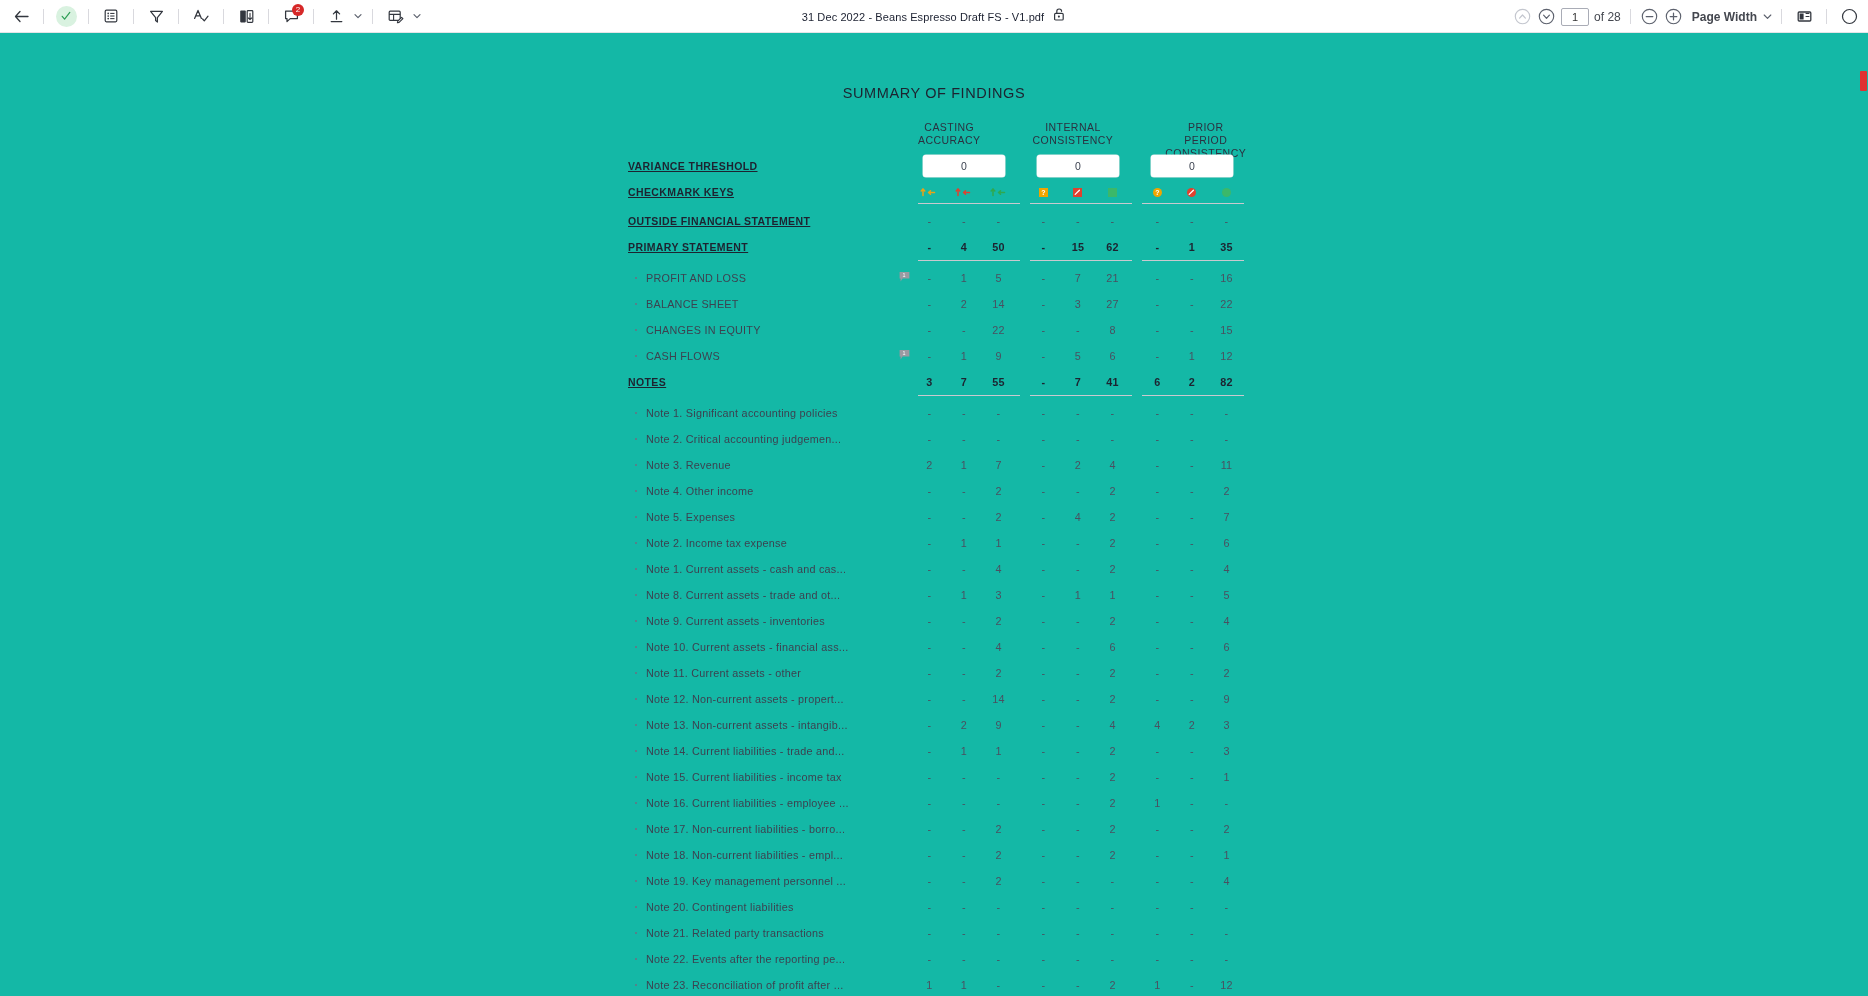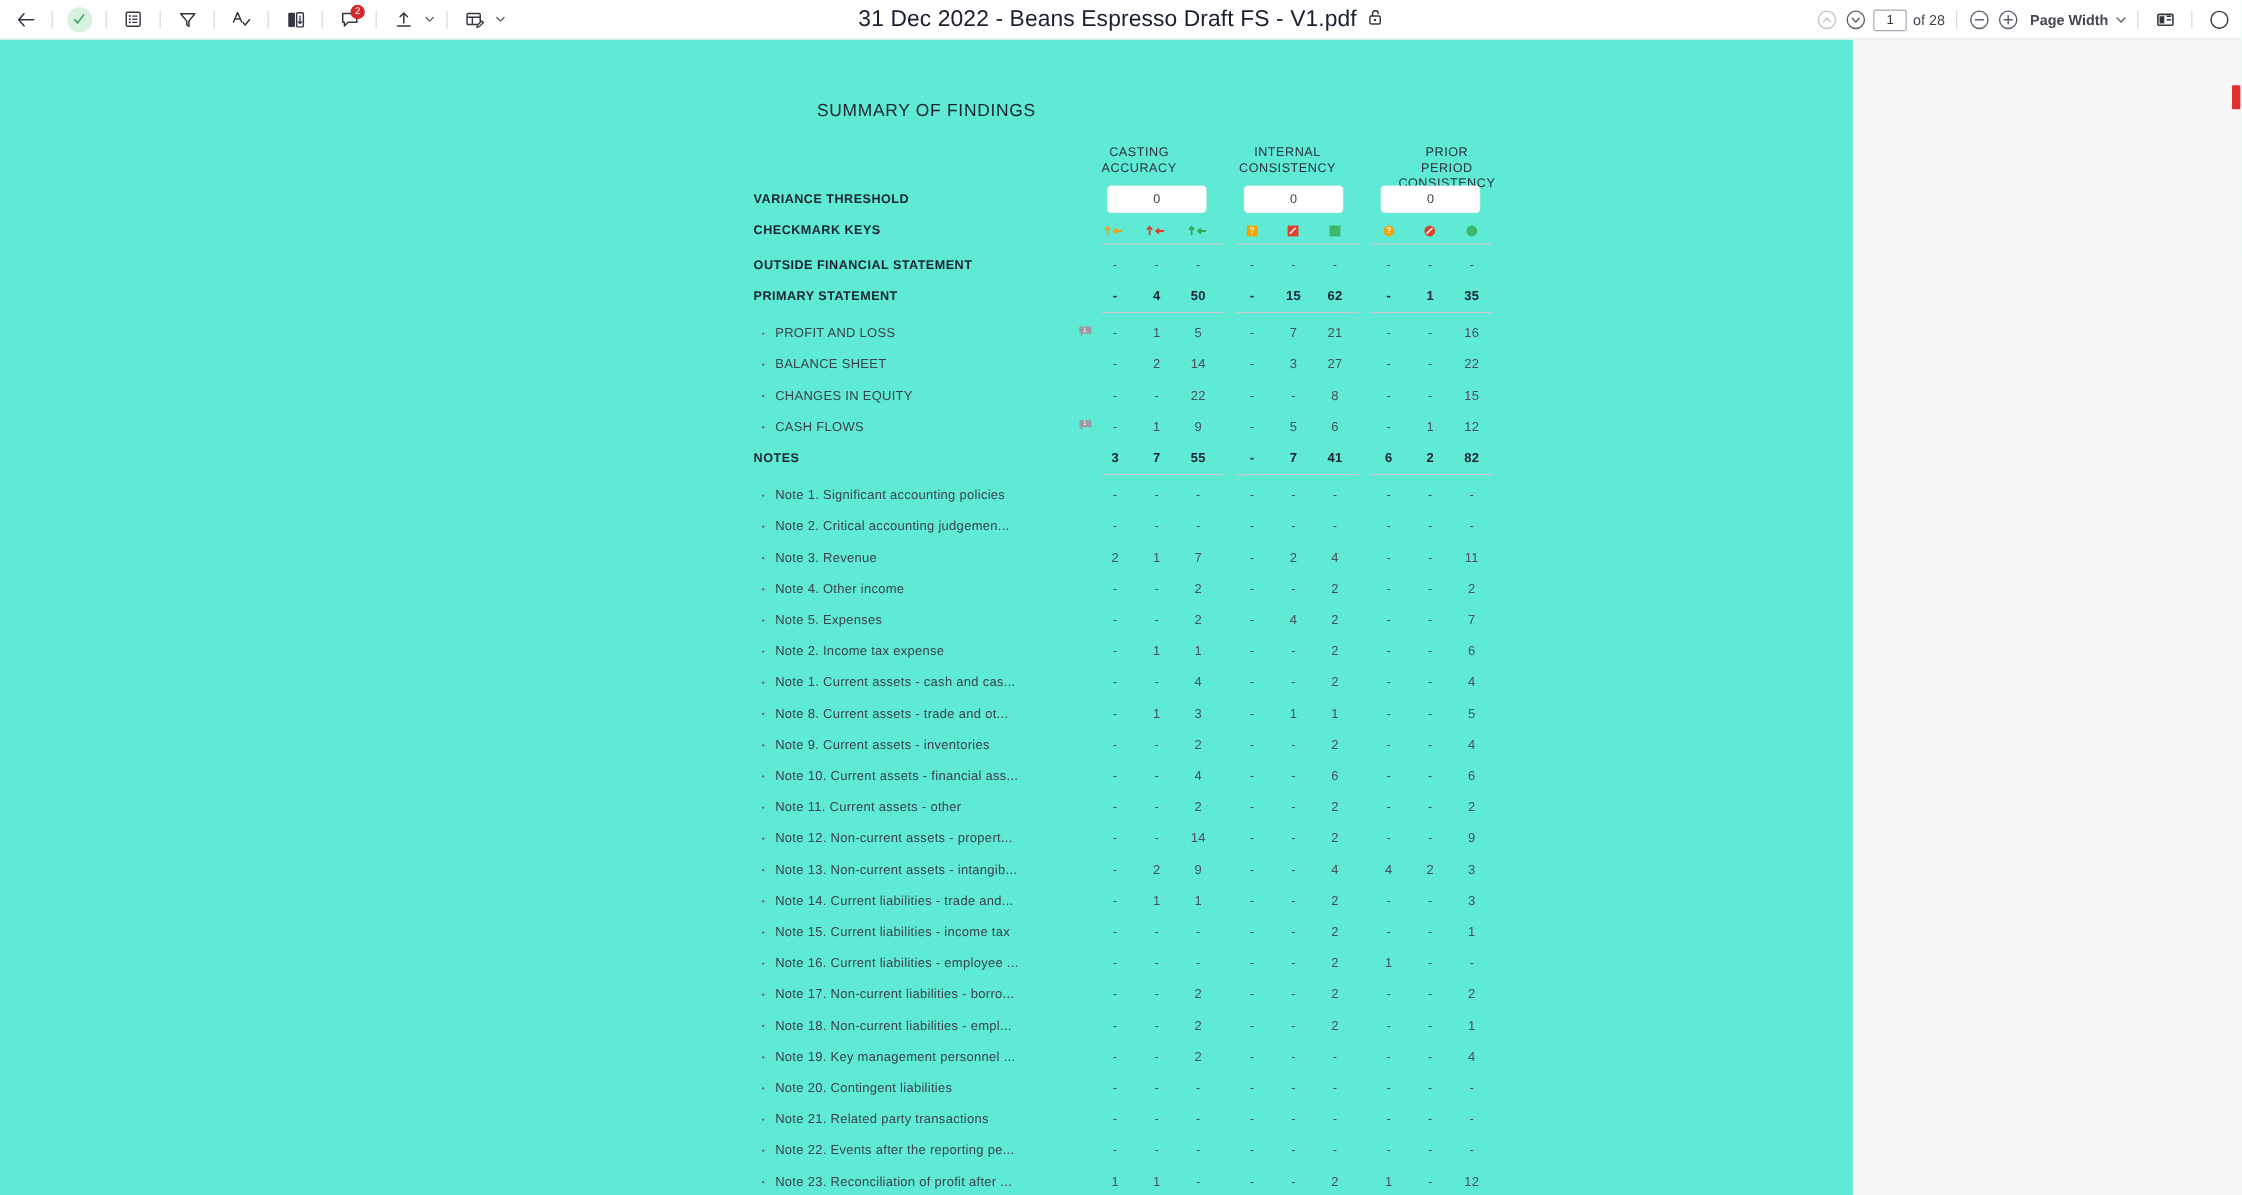--- a/index.html
+++ b/index.html
@@ -70,21 +70,21 @@
     left: 0; right: 0;
     top: 0; height: 33px;
     display: flex;
     align-items: center;
     justify-content: center;
     gap: 8px;
     pointer-events: none;
   }
   .tb-title-text {
     font-family: "Liberation Sans", sans-serif;
-    font-size: 19px;
+    font-size: 11px;
     color: #1b2030;
     letter-spacing: 0.1px;
     pointer-events: auto;
   }
   .lock-ico { pointer-events: auto; cursor: pointer; display:block; }
 
   .tb-right {
     position: absolute;
     right: 0; top: 0;
     height: 33px;
@@ -129,23 +129,23 @@
   .doc-area {
     position: relative;
     width: 1868px;
     height: 963px;
     background: #f7f7f7;
     overflow: hidden;
   }
   .page {
     position: absolute;
     left: 0; top: 0;
-    width: 1544px;
+    width: 1868px;
     height: 963px;
-    background: #5eead4;
+    background: #14b8a6;
   }
   .doc-title {
     position: absolute;
     left: 0; right: 0;
     top: 52px;
     text-align: center;
     font-family: "Liberation Sans", sans-serif;
     font-size: 14.5px;
     letter-spacing: 0.6px;
     color: #1d2330;
@@ -184,21 +184,21 @@
   .lbl {
     width: 290px;
     font-size: 10.8px;
     letter-spacing: 0.25px;
     color: #3c4250;
     position: relative;
     padding-left: 0px;
     white-space: nowrap;
     overflow: hidden;
   }
-  .lbl.bold { font-weight: bold; color: #1d2330; letter-spacing: 0.4px; font-size:10.5px;}
+  .lbl.bold { font-weight: bold; color: #1d2330; letter-spacing: 0.4px; font-size:10.5px;text-decoration:underline;}
   .lbl.indent { padding-left: 18px; }
   .bullet {
     position: absolute;
     left: 7px; top: 50%;
     transform: translateY(-50%);
     width: 2px; height: 2px;
     background: #6b7080;
     border-radius: 50%;
   }
   .cells { display: flex; }

